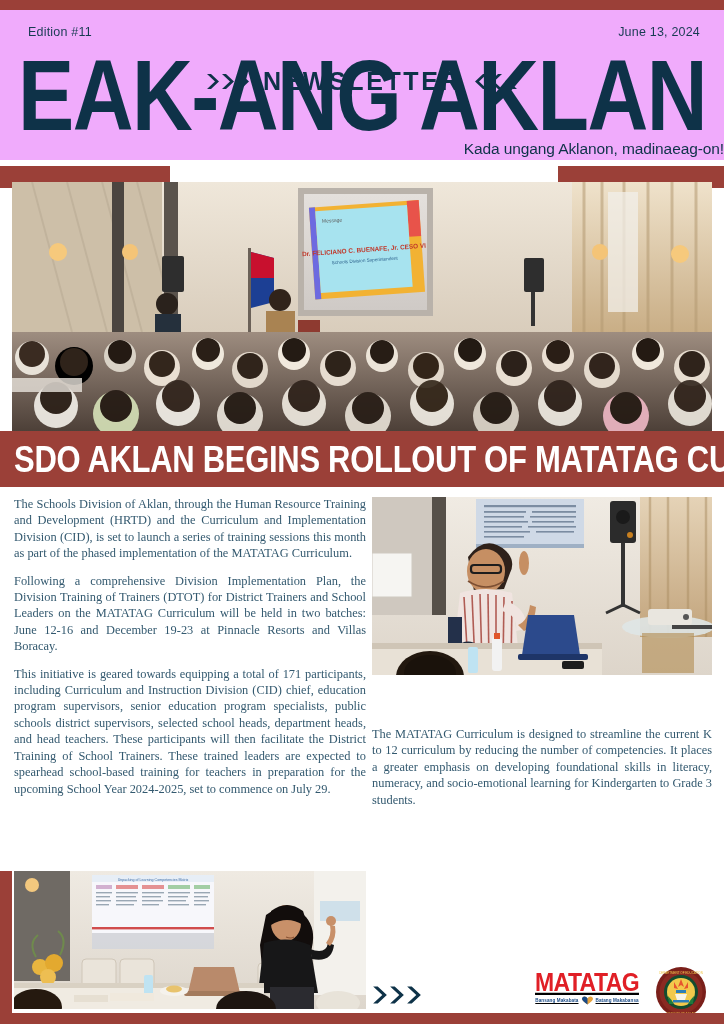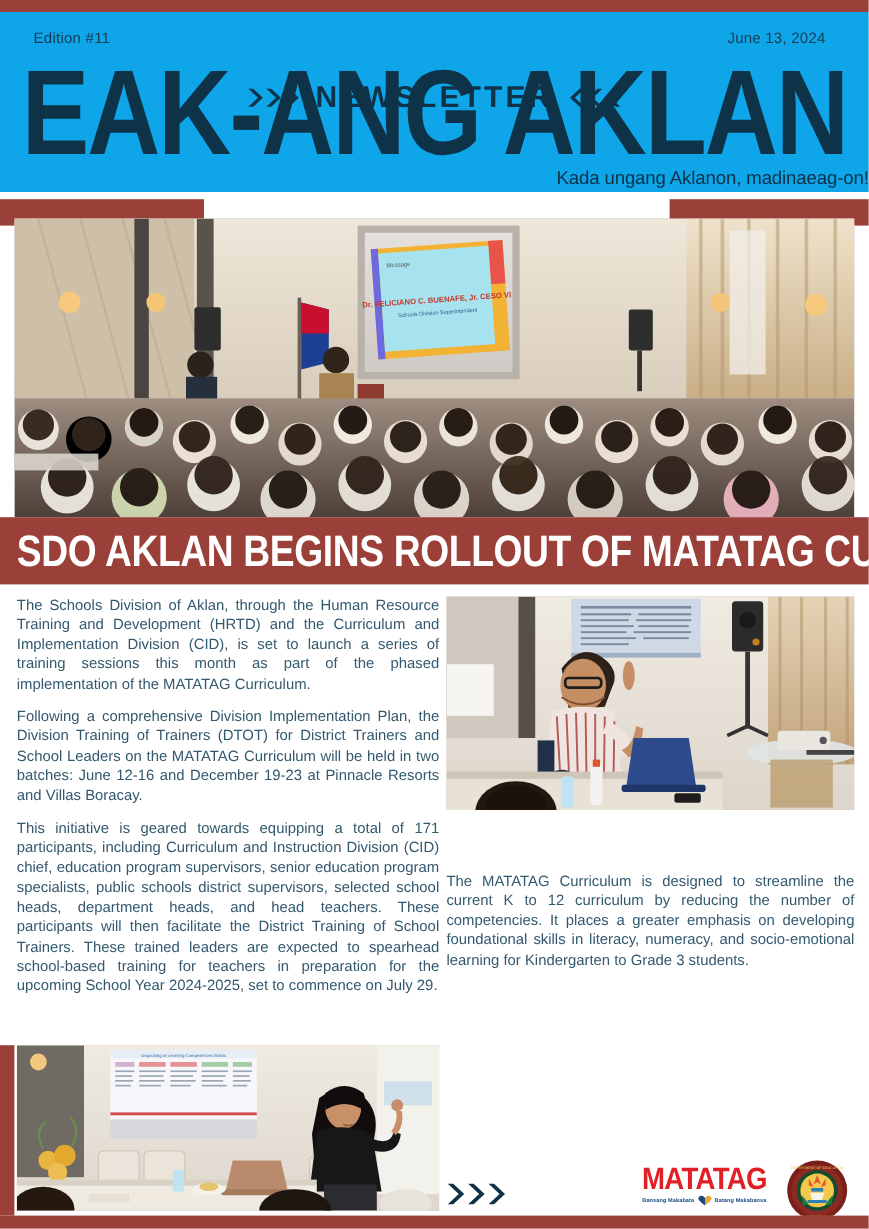--- a/index.html
+++ b/index.html
@@ -9,23 +9,23 @@
     background:#ffffff;
     position:relative;
     overflow:hidden;
   }
   .page { position:relative; width:724px; height:1024px; background:#fff; }
 
   
   .top-rule { position:absolute; left:0; top:0; width:724px; height:10px; background:#9B4038; }
 
   
-  .masthead { position:absolute; left:0; top:10px; width:724px; height:150px; background:#0ea5e9; }
+  .masthead { position:absolute; left:0; top:10px; width:724px; height:150px; background:#f0abfc; }
   .edition { position:absolute; left:28px; top:15px; font-size:12.5px; color:#173B52; letter-spacing:.2px; }
-  .issue-date { position:absolute; right:36px; top:15px; font-size:12.5px; color:#173B52; letter-spacing:.2px; }
+  .issue-date { position:absolute; right:24px; top:15px; font-size:12.5px; color:#173B52; letter-spacing:.2px; }
 
   .nl-row { position:absolute; left:0; top:9px; width:724px; text-align:center;
             display:flex; align-items:center; justify-content:center; gap:13px;margin-top:48px; }
   .nl-word { font-size:25px; font-weight:bold; color:#0E3248; letter-spacing:2.6px; }
   .chev { display:flex; gap:1px; }
   .chev svg { display:block; }
 
   .bigtitle { position:absolute; left:0; top:38px; width:724px; text-align:center;
               font-size:81px; line-height:.95; font-weight:bold; color:#0E3248;
               letter-spacing:-1.5px; transform:scaleX(1.04) scaleY(1.24); transform-origin:center top; }
@@ -45,32 +45,32 @@
   .headline-txt { position:absolute; left:14px; top:439px; width:700px;
       font-size:31px; font-weight:bold; color:#fff; letter-spacing:-.3px;
       transform:scaleY(1.18); transform-origin:left top; white-space:nowrap; }
 
   
   .col-left { position:absolute; left:14px; top:496px; width:352px; }
   .col-right { position:absolute; left:372px; top:726px; width:340px; }
   p.body {
     font-size:12.4px; line-height:16.4px; color:#33596F;
     text-align:justify; text-justify:inter-word; margin-bottom:11px;
-    font-family:Liberation Sans, sans-serif;
+    font-family:Liberation Serif, serif;
   }
   p.body:last-child { margin-bottom:0; }
 
   
   .photo2 { position:absolute; left:372px; top:497px; width:340px; height:178px; overflow:hidden; background:#d8cfc4; }
   .photo3 { position:absolute; left:14px; top:871px; width:352px; height:138px; overflow:hidden; background:#d8cfc4; }
   .photo2 svg, .photo3 svg { display:block; }
 
   
   .foot-arrows { position:absolute; left:372px; top:985px; display:flex; gap:1px; }
-  .matatag { position:absolute; left:528px; top:967px; width:118px; text-align:center; }
+  .matatag { position:absolute; left:528px; top:967px; width:118px; text-align:center;text-decoration:underline; }
   .matatag-word { font-size:23px; font-weight:bold; color:#E01F26; letter-spacing:-.6px;
                   transform:scaleY(1.12); transform-origin:center top; }
   .matatag-sub { display:flex; align-items:center; justify-content:center; gap:2px; margin-top:2px; }
   .matatag-sub span { font-size:4.6px; font-weight:bold; color:#1B4B86; letter-spacing:.1px; }
   .deped-seal { position:absolute; left:655px; top:966px; width:52px; height:52px; }
   .bottom-rule { position:absolute; left:0; top:1013px; width:724px; height:11px; background:#9B4038; }
   .side-strip-l { position:absolute; left:0; top:871px; width:12px; height:142px; background:#9B4038; }
 </style>
 </head>
 <body>

